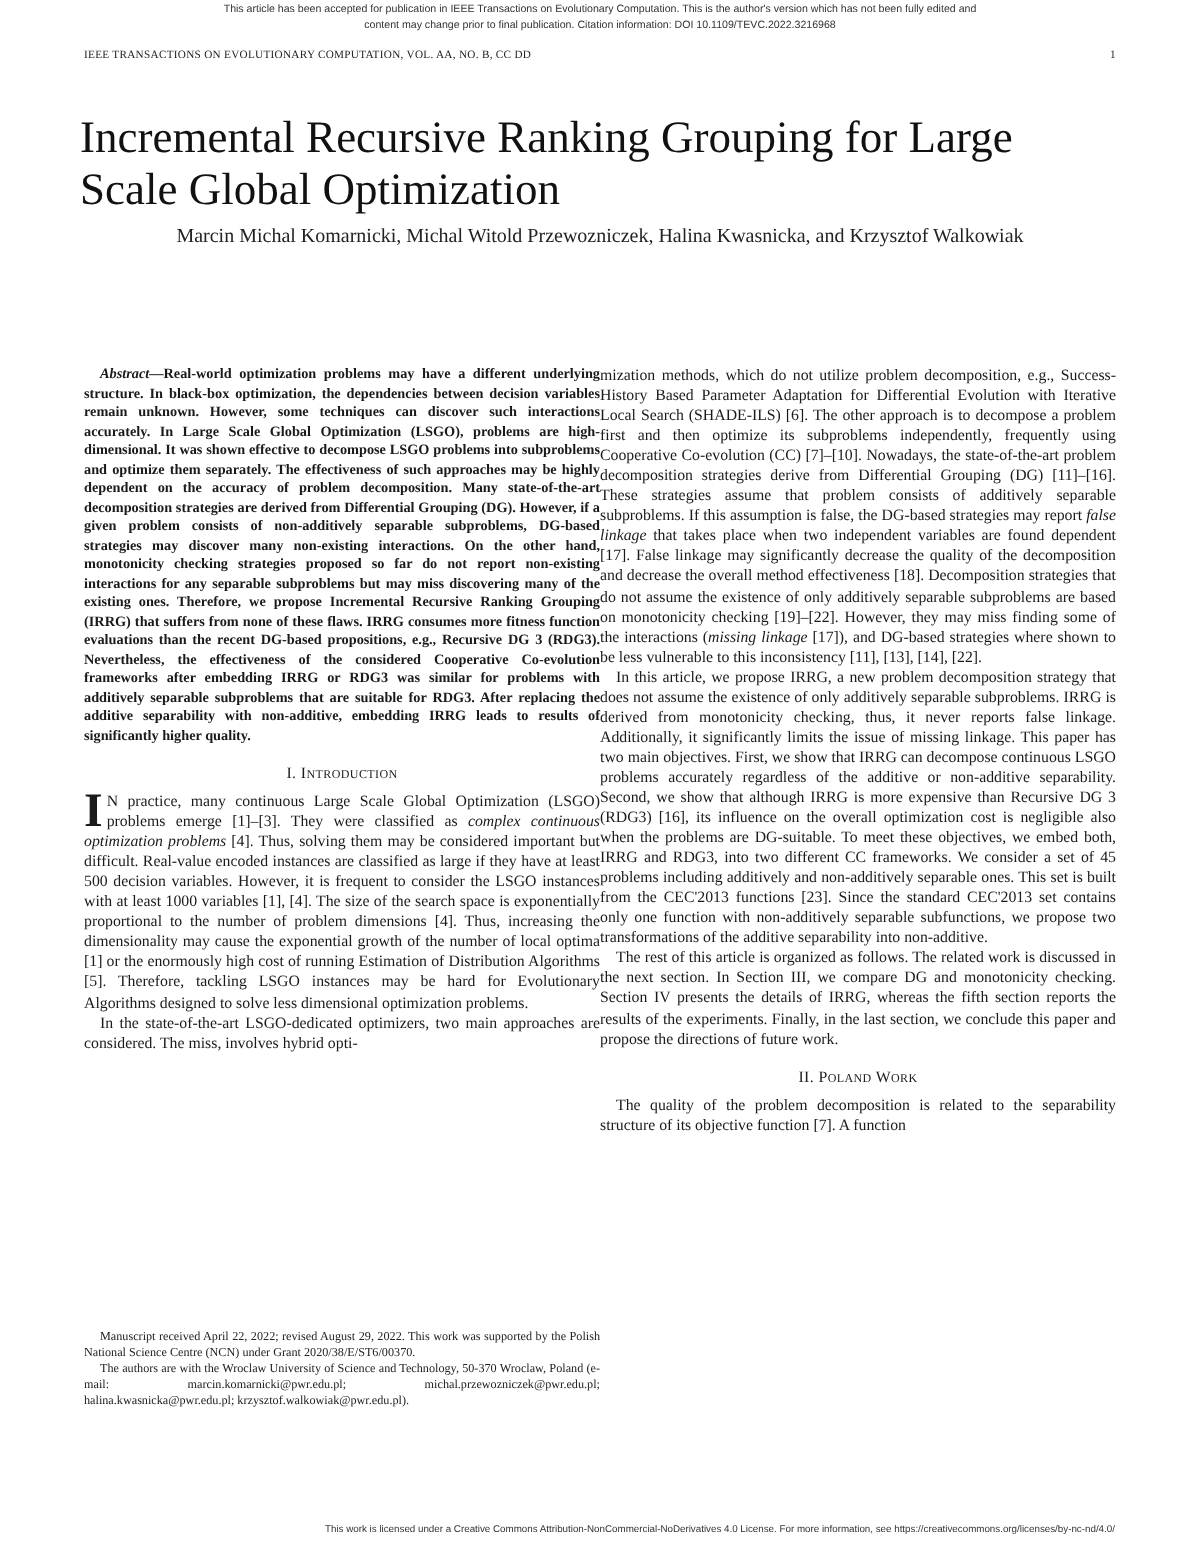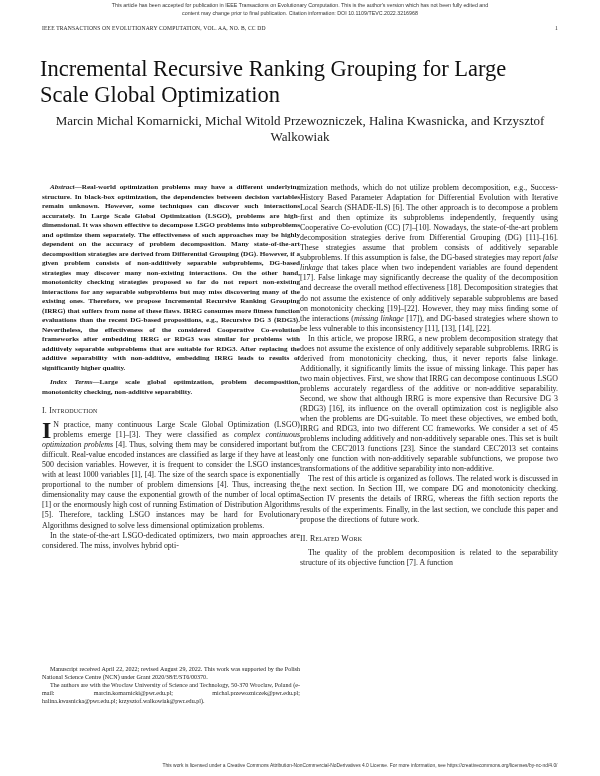--- a/index.html
+++ b/index.html
@@ -16,35 +16,35 @@
     position: absolute; top: 25px; left: 42px; width: 516px;
     font-size: 5.6px; letter-spacing: 0.15px; color: #222;
   }
   .running-head .page-num { position: absolute; right: 0; top: 0; }
   .title {
     position: absolute; top: 56px; left: 40px; width: 520px; text-align: left;
     font-size: 22.5px; line-height: 26px; color: #111;
   }
   .authors {
     position: absolute; top: 113px; left: 40px; width: 520px; text-align: center;
-    font-size: 13px; color: #222;
+    font-size: 10px; color: #222;
   }
   .col {
     position: absolute; top: 183px; width: 258px;
     font-size: 7.9px; line-height: 10.05px; text-align: justify;
   }
   .col.left { left: 42px; }
   .col.right { left: 300px; width: 258px; }
   .abstract { font-weight: bold; font-size: 7.15px; line-height: 9.5px; }
   .abstract .lbl { font-style: italic; }
   .index-terms { font-weight: bold; font-size: 7.15px; line-height: 9.5px; margin-top: 5px; text-indent: 8px; }
   .index-terms .lbl { font-style: italic; }
   .abstract p { margin: 0; text-indent: 8px; }
   .section-head {
-    text-align: left; font-size: 7.9px; margin: 9px 0 4px 0; letter-spacing: 0.2px;
+    text-align: center; font-size: 7.9px; margin: 9px 0 4px 0; letter-spacing: 0.2px;
   }
   .section-head .sc { font-variant: small-caps; }
   .subsection-head { font-style: italic; font-size: 7.9px; margin: 2px 0 3px 0; }
   .para { margin: 0; text-indent: 8px; }
   .para.first { text-indent: 0; }
   .dropcap {
     float: left; font-size: 24px; line-height: 19px; font-weight: bold;
     margin: 1px 2px 0 0; padding: 0;
   }
   .footnotes {
@@ -72,23 +72,20 @@
   <span class="page-num">1</span>
 </div>
 
 <div class="title">Incremental Recursive Ranking Grouping for Large Scale Global Optimization</div>
 <div class="authors">Marcin Michal Komarnicki, Michal Witold Przewozniczek, Halina Kwasnicka, and Krzysztof Walkowiak</div>
 
 <div class="col left">
   <div class="abstract">
     <p><span class="lbl">Abstract</span><span>—Real-world optimization problems may have a different underlying structure. In black-box optimization, the dependencies between decision variables remain unknown. However, some techniques can discover such interactions accurately. In Large Scale Global Optimization (LSGO), problems are high-dimensional. It was shown effective to decompose LSGO problems into subproblems and optimize them separately. The effectiveness of such approaches may be highly dependent on the accuracy of problem decomposition. Many state-of-the-art decomposition strategies are derived from Differential Grouping (DG). However, if a given problem consists of non-additively separable subproblems, DG-based strategies may discover many non-existing interactions. On the other hand, monotonicity checking strategies proposed so far do not report non-existing interactions for any separable subproblems but may miss discovering many of the existing ones. Therefore, we propose Incremental Recursive Ranking Grouping (IRRG) that suffers from none of these flaws. IRRG consumes more fitness function evaluations than the recent DG-based propositions, e.g., Recursive DG 3 (RDG3). Nevertheless, the effectiveness of the considered Cooperative Co-evolution frameworks after embedding IRRG or RDG3 was similar for problems with additively separable subproblems that are suitable for RDG3. After replacing the additive separability with non-additive, embedding IRRG leads to results of significantly higher quality.</span></p>
   </div>
-  <div class="index-terms">
-    <span class="lbl">Index Terms</span><span>—Large scale global optimization, problem decomposition, monotonicity checking, non-additive separability.</span>
-  </div>
 
   <div class="section-head">
     <span>I.</span>
     <span class="sc">Introduction</span>
   </div>
   <p class="para first"><span class="dropcap">I</span><span>N practice, many continuous Large Scale Global Optimization (LSGO) problems emerge [1]–[3]. They were classified as </span><em>complex continuous optimization problems</em><span> [4]. Thus, solving them may be considered important but difficult. Real-value encoded instances are classified as large if they have at least 500 decision variables. However, it is frequent to consider the LSGO instances with at least 1000 variables [1], [4]. The size of the search space is exponentially proportional to the number of problem dimensions [4]. Thus, increasing the dimensionality may cause the exponential growth of the number of local optima [1] or the enormously high cost of running Estimation of Distribution Algorithms [5]. Therefore, tackling LSGO instances may be hard for Evolutionary Algorithms designed to solve less dimensional optimization problems.</span></p>
   <p class="para">In the state-of-the-art LSGO-dedicated optimizers, two main approaches are considered. The miss, involves hybrid opti-</p>
 </div>
 
 <div class="footnotes">
@@ -96,18 +93,18 @@
   <p>The authors are with the Wroclaw University of Science and Technology, 50-370 Wroclaw, Poland (e-mail: marcin.komarnicki@pwr.edu.pl; michal.przewozniczek@pwr.edu.pl; halina.kwasnicka@pwr.edu.pl; krzysztof.walkowiak@pwr.edu.pl).</p>
 </div>
 
 <div class="col right">
   <p class="para first"><span>mization methods, which do not utilize problem decomposition, e.g., Success-History Based Parameter Adaptation for Differential Evolution with Iterative Local Search (SHADE-ILS) [6]. The other approach is to decompose a problem first and then optimize its subproblems independently, frequently using Cooperative Co-evolution (CC) [7]–[10]. Nowadays, the state-of-the-art problem decomposition strategies derive from Differential Grouping (DG) [11]–[16]. These strategies assume that problem consists of additively separable subproblems. If this assumption is false, the DG-based strategies may report </span><em>false linkage</em><span> that takes place when two independent variables are found dependent [17]. False linkage may significantly decrease the quality of the decomposition and decrease the overall method effectiveness [18]. Decomposition strategies that do not assume the existence of only additively separable subproblems are based on monotonicity checking [19]–[22]. However, they may miss finding some of the interactions (</span><em>missing linkage</em><span> [17]), and DG-based strategies where shown to be less vulnerable to this inconsistency [11], [13], [14], [22].</span></p>
   <p class="para">In this article, we propose IRRG, a new problem decomposition strategy that does not assume the existence of only additively separable subproblems. IRRG is derived from monotonicity checking, thus, it never reports false linkage. Additionally, it significantly limits the issue of missing linkage. This paper has two main objectives. First, we show that IRRG can decompose continuous LSGO problems accurately regardless of the additive or non-additive separability. Second, we show that although IRRG is more expensive than Recursive DG 3 (RDG3) [16], its influence on the overall optimization cost is negligible also when the problems are DG-suitable. To meet these objectives, we embed both, IRRG and RDG3, into two different CC frameworks. We consider a set of 45 problems including additively and non-additively separable ones. This set is built from the CEC'2013 functions [23]. Since the standard CEC'2013 set contains only one function with non-additively separable subfunctions, we propose two transformations of the additive separability into non-additive.</p>
   <p class="para">The rest of this article is organized as follows. The related work is discussed in the next section. In Section III, we compare DG and monotonicity checking. Section IV presents the details of IRRG, whereas the fifth section reports the results of the experiments. Finally, in the last section, we conclude this paper and propose the directions of future work.</p>
 
   <div class="section-head">
     <span>II.</span>
-    <span class="sc">Related Work</span>
+    <span class="sc">Poland Work</span>
   </div>
   <p class="para">The quality of the problem decomposition is related to the separability structure of its objective function [7]. A function</p>
 </div>
 
 <div class="footer-license">This work is licensed under a Creative Commons Attribution-NonCommercial-NoDerivatives 4.0 License. For more information, see https://creativecommons.org/licenses/by-nc-nd/4.0/</div>
 
 </body></html>

